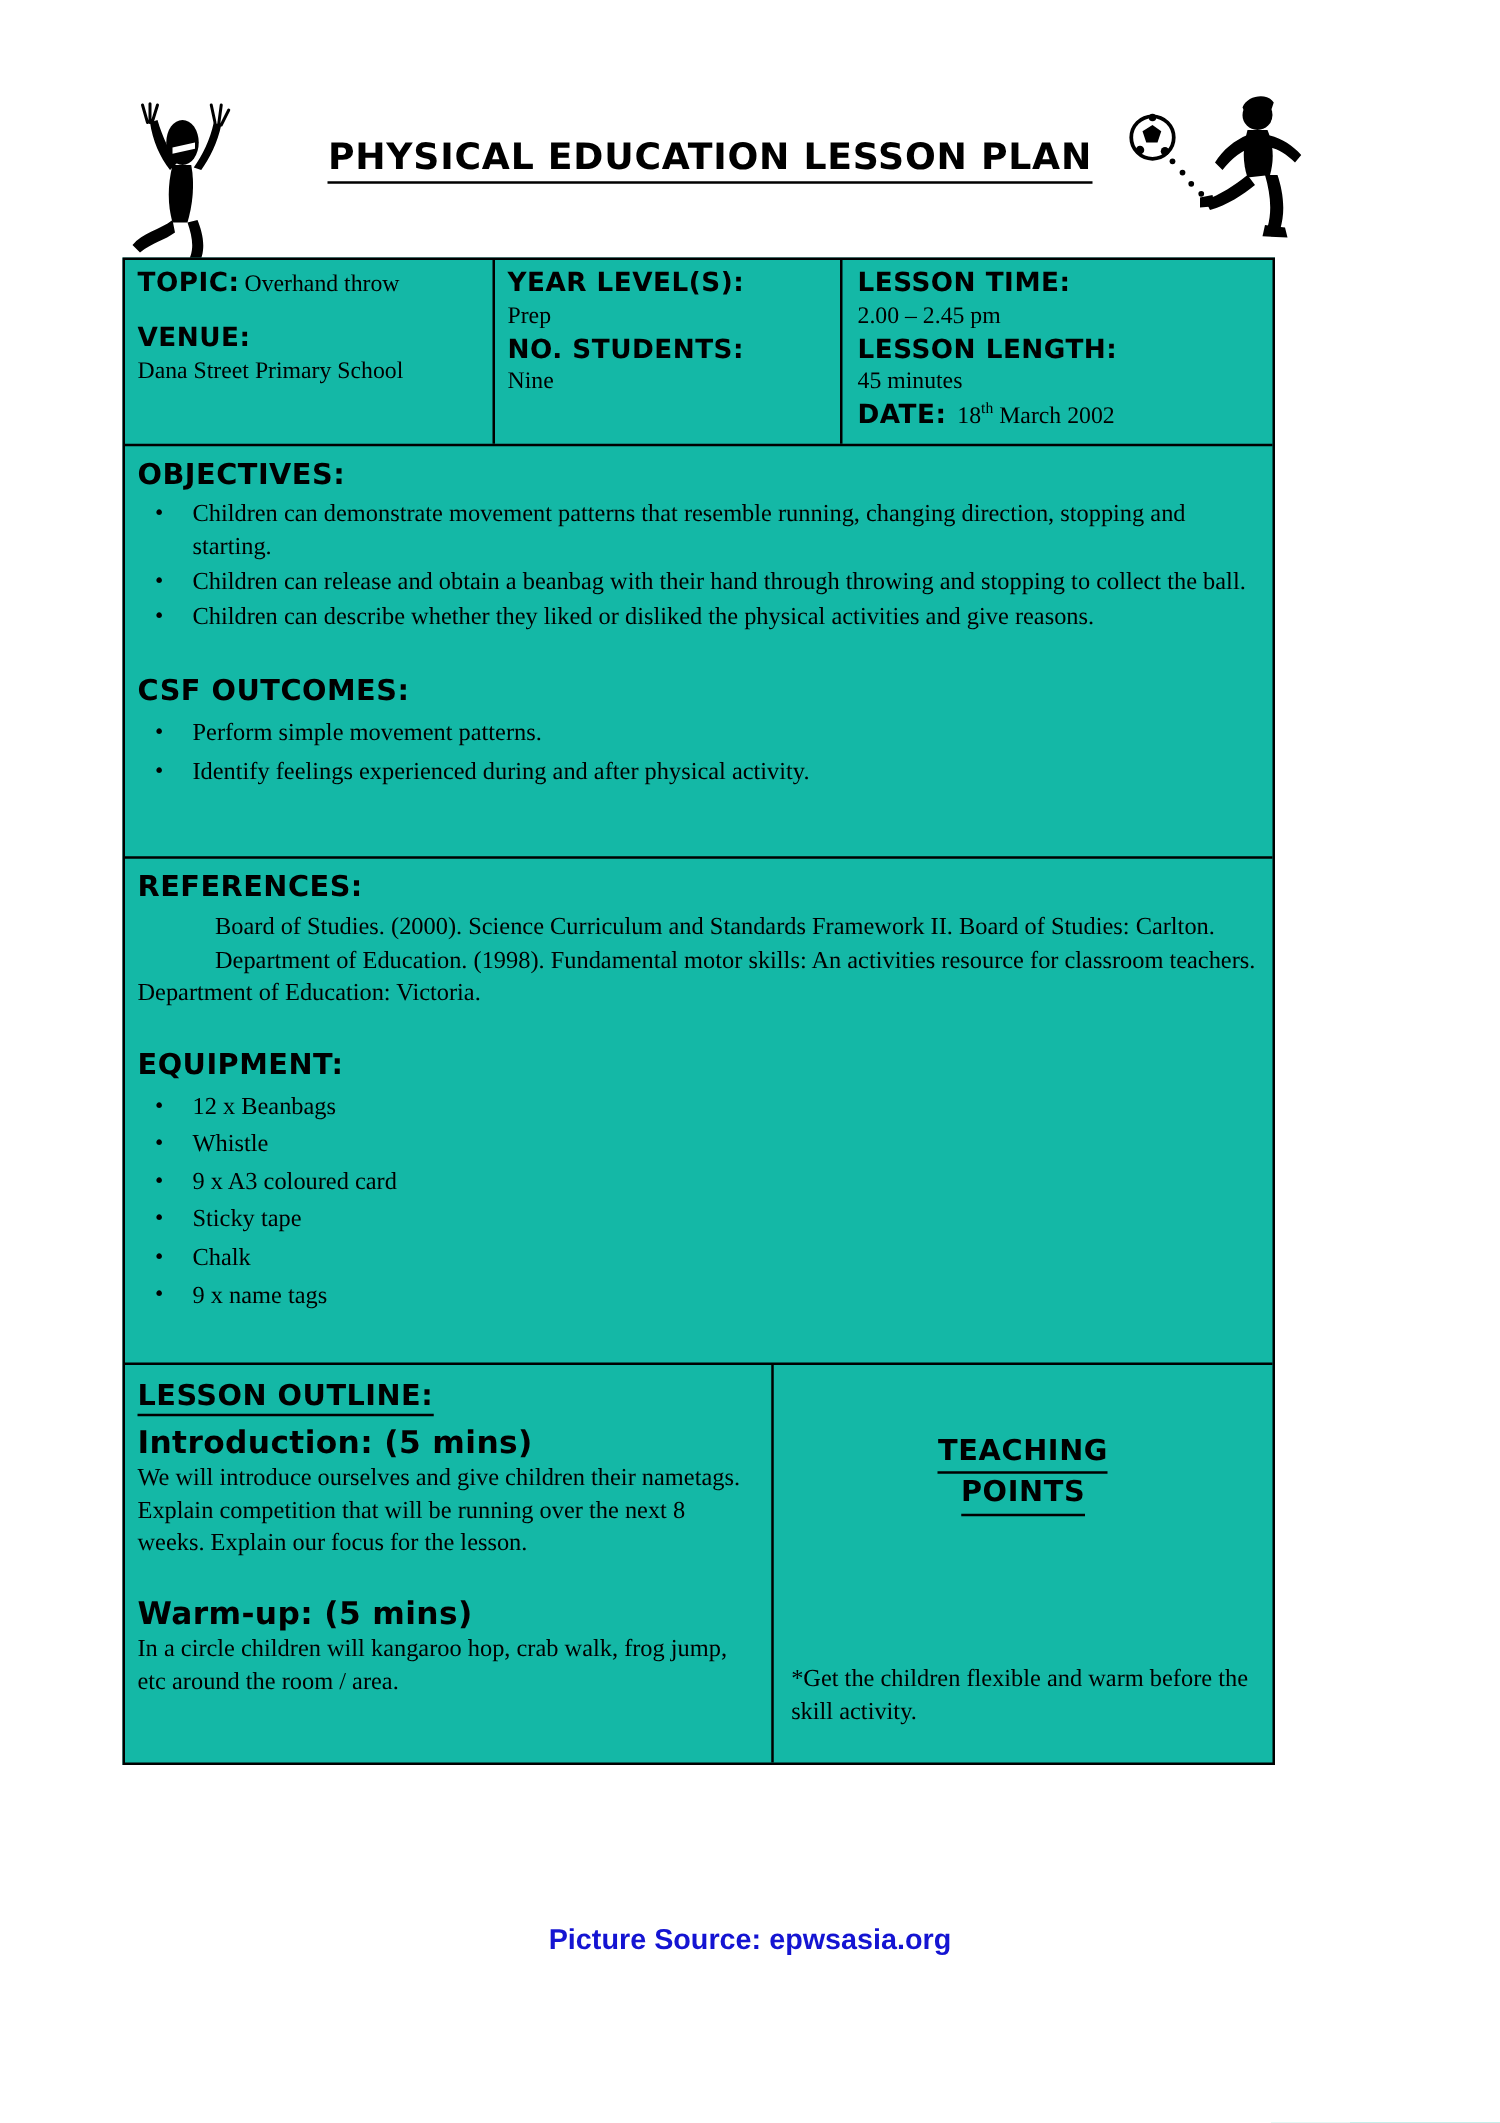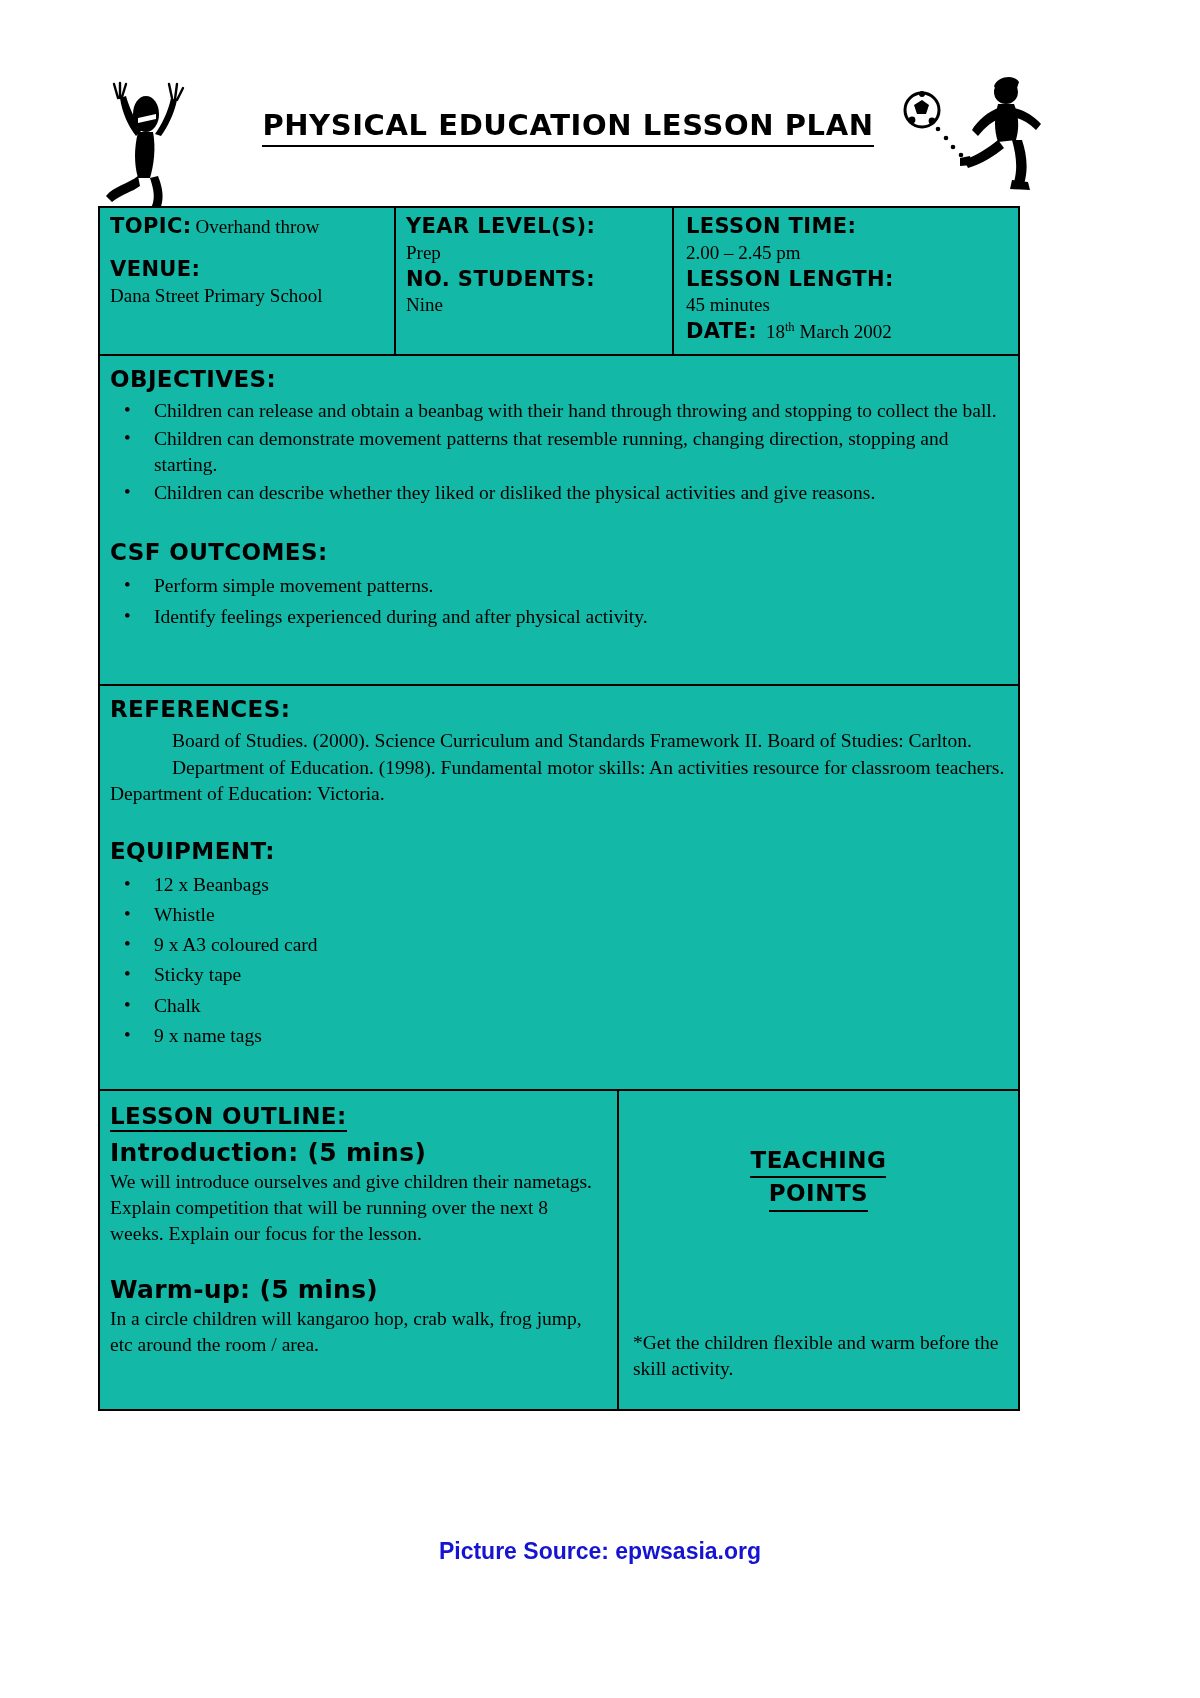--- a/index.html
+++ b/index.html
@@ -335,22 +335,22 @@
           <span class="val">&nbsp;<span>18</span><span class="sup">th</span><span> March 2002</span></span>
         </p>
       </div>
     </div>
 
     <div class="row">
       <div class="cell" style="width:100%;">
 
         <div class="sect-head">OBJECTIVES:</div>
         <ul class="bul">
+          <li>Children can demonstrate movement patterns that resemble running, changing direction, stopping and starting.</li>
           <li>Children can release and obtain a beanbag with their hand through throwing and stopping to collect the ball.</li>
-          <li>Children can demonstrate movement patterns that resemble running, changing direction, stopping and starting.</li>
           <li>Children can describe whether they liked or disliked the physical activities and give reasons.</li>
         </ul>
 
         <div class="gap-md"></div>
 
         <div class="sect-head">CSF OUTCOMES:</div>
         <ul class="bul tight">
           <li>Perform simple movement patterns.</li>
           <li>Identify feelings experienced during and after physical activity.</li>
         </ul>

